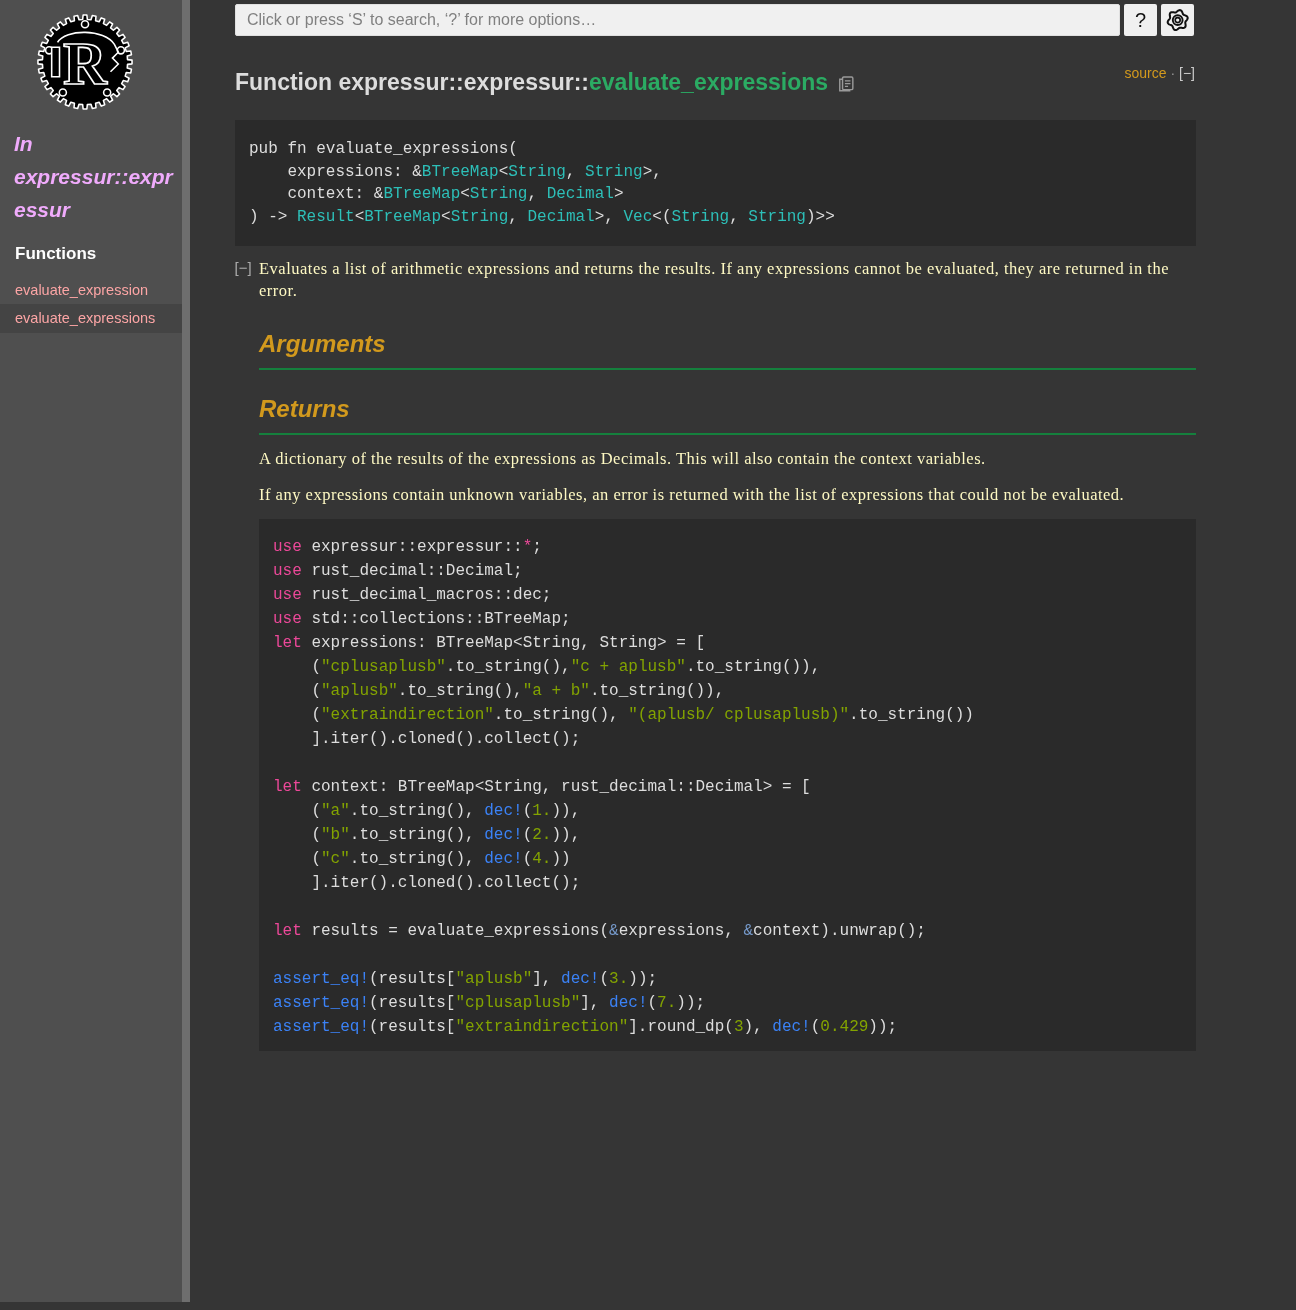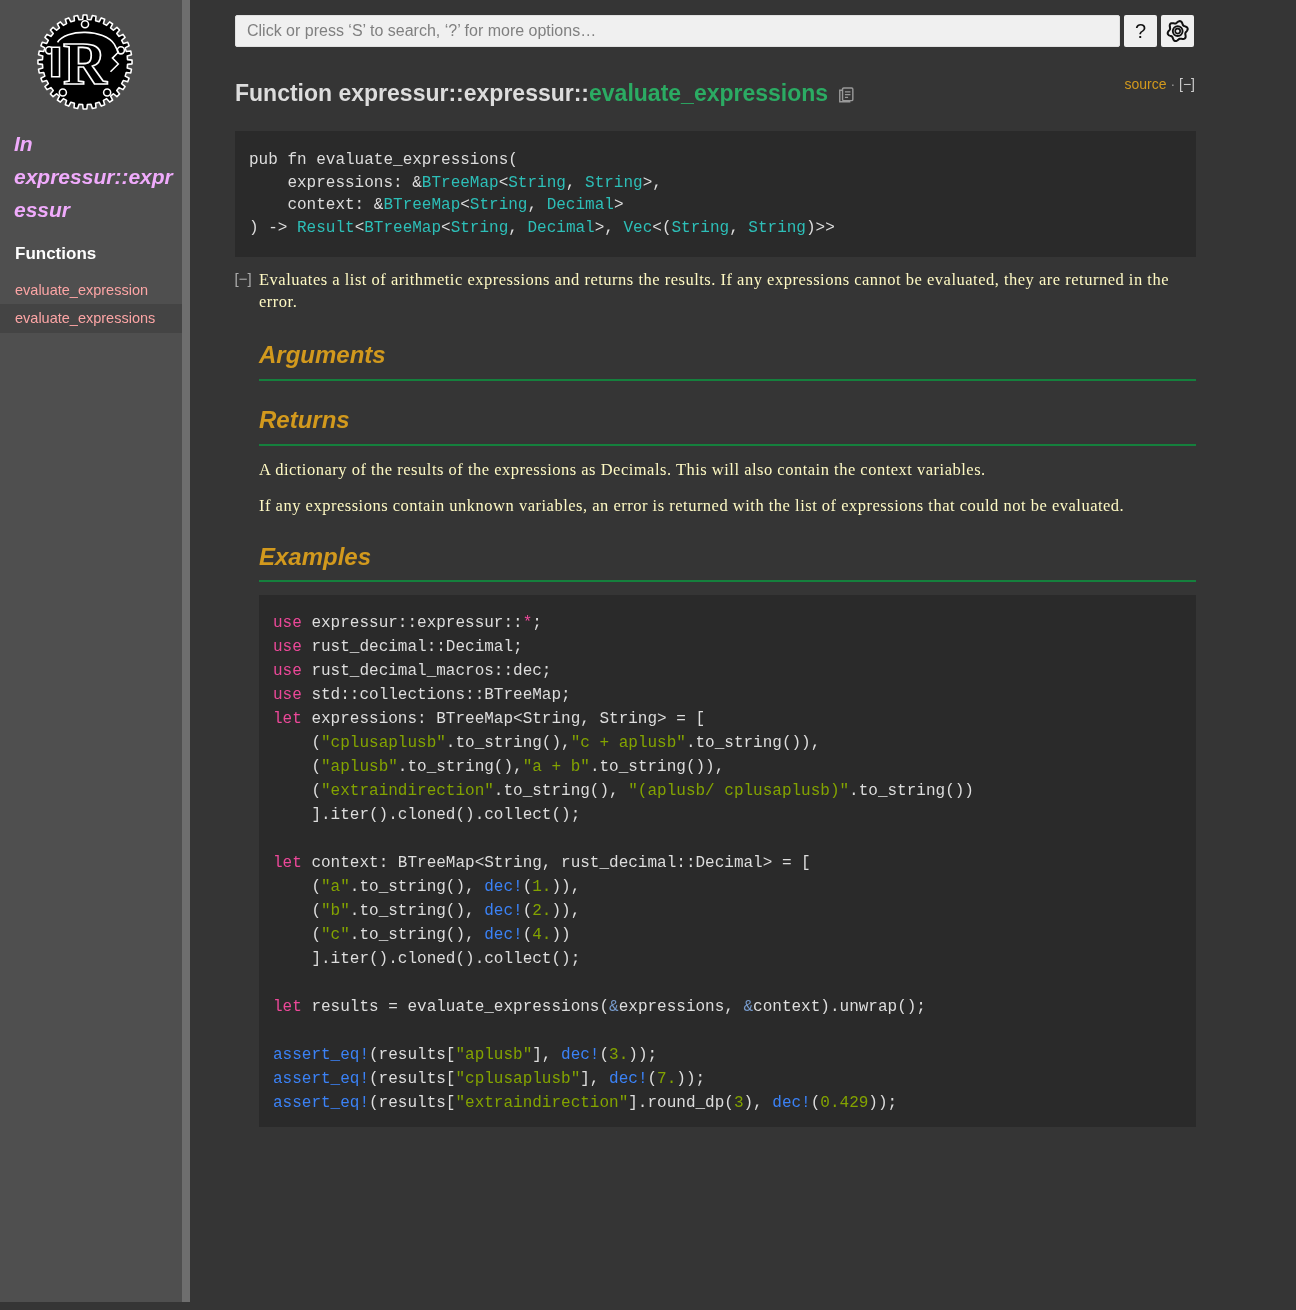--- a/index.html
+++ b/index.html
@@ -6,21 +6,21 @@
 html,body { width:1296px; height:1310px; background:#353535; overflow:hidden; }
 body { font-family:"Liberation Sans",sans-serif; color:#ddd; position:relative; }
 .sidebar { position:absolute; left:0; top:0; width:182px; height:1302px; background:#4f4f4f; }
 .resizer { position:absolute; left:182px; top:0; width:8px; height:1302px; background:#6e6e6e; }
 .logo { position:absolute; left:36px; top:13px; }
 .sb-h2 { position:absolute; left:14px; top:126.6px; width:166px; font-size:21px; font-weight:bold; color:#f0abfc; line-height:33px; word-wrap:break-word;font-style:italic; }
 .sb-h3 { position:absolute; left:15px; top:244px; font-size:17px; font-weight:bold; color:#fdfdfd; }
 .sb-links { position:absolute; left:0; top:275.5px; width:182px; }
 .sb-links a { display:block; color:#fca5a5; font-size:14.5px; text-decoration:none; padding-left:15px; height:28.6px; line-height:28.6px; }
 .sb-links a.current { background:#444; }
-main { position:absolute; left:190px; top:0; width:1106px; padding:15px 101px 0 45px; }
+main { position:absolute; left:190px; top:0; width:1106px; padding:4px 101px 0 45px; }
 .searchrow { display:flex; height:32px; }
 .search-input { width:885px; height:32px; background:#f0f0f0; border:1px solid #e0e0e0; border-radius:2px; color:#808080; font-size:16px; line-height:30px; padding-left:11px; }
 .sq-btn { width:33px; height:32px; background:#f0f0f0; border-radius:2px; margin-left:4px; color:#111; text-align:center; font-size:20px; line-height:32px; }
 .sq-btn:first-of-type { margin-left:5px; }
 .main-heading { position:relative; margin-top:32px; }
 h1 { font-size:23px; line-height:28px; font-weight:bold; color:#ddd; }
 h1 .fn { color:#2BAB63; }
 .copy-ico { display:inline-block; vertical-align:-2px; margin-left:9px; }
 .out-of-band { position:absolute; right:0; top:-4px; font-size:14px; line-height:19px; }
 .out-of-band a { color:#D2991D; text-decoration:none; }
@@ -93,21 +93,20 @@
     expressions: &amp;<a class="t" href="#">BTreeMap</a>&lt;<a class="t" href="#">String</a>, <a class="t" href="#">String</a>&gt;,
     context: &amp;<a class="t" href="#">BTreeMap</a>&lt;<a class="t" href="#">String</a>, <a class="t" href="#">Decimal</a>&gt;
 ) -&gt; <a class="t" href="#">Result</a>&lt;<a class="t" href="#">BTreeMap</a>&lt;<a class="t" href="#">String</a>, <a class="t" href="#">Decimal</a>&gt;, <a class="t" href="#">Vec</a>&lt;(<a class="t" href="#">String</a>, <a class="t" href="#">String</a>)&gt;&gt;</pre>
   <div class="docblock">
     <span class="desc-toggle">[−]</span>
     <p class="desc">Evaluates a list of arithmetic expressions and returns the results. If any expressions cannot be evaluated, they are returned in the error.</p>
     <h2><a href="#">Arguments</a></h2>
     <h2 class="h-returns"><a href="#">Returns</a></h2>
     <p class="m-ret">A dictionary of the results of the expressions as Decimals. This will also contain the context variables.</p>
     <p class="m-err">If any expressions contain unknown variables, an error is returned with the list of expressions that could not be evaluated.</p>
-    <h2 class="h-examples"><a href="#">Examples</a></h2>
     <pre class="example"><span class="kw">use</span> expressur::expressur::<span class="kw">*</span>;
 <span class="kw">use</span> rust_decimal::Decimal;
 <span class="kw">use</span> rust_decimal_macros::dec;
 <span class="kw">use</span> std::collections::BTreeMap;
 <span class="kw">let</span> expressions: BTreeMap&lt;String, String&gt; = [
     (<span class="st">"cplusaplusb"</span>.to_string(),<span class="st">"c + aplusb"</span>.to_string()),
     (<span class="st">"aplusb"</span>.to_string(),<span class="st">"a + b"</span>.to_string()),
     (<span class="st">"extraindirection"</span>.to_string(), <span class="st">"(aplusb/ cplusaplusb)"</span>.to_string())
     ].iter().cloned().collect();
 

